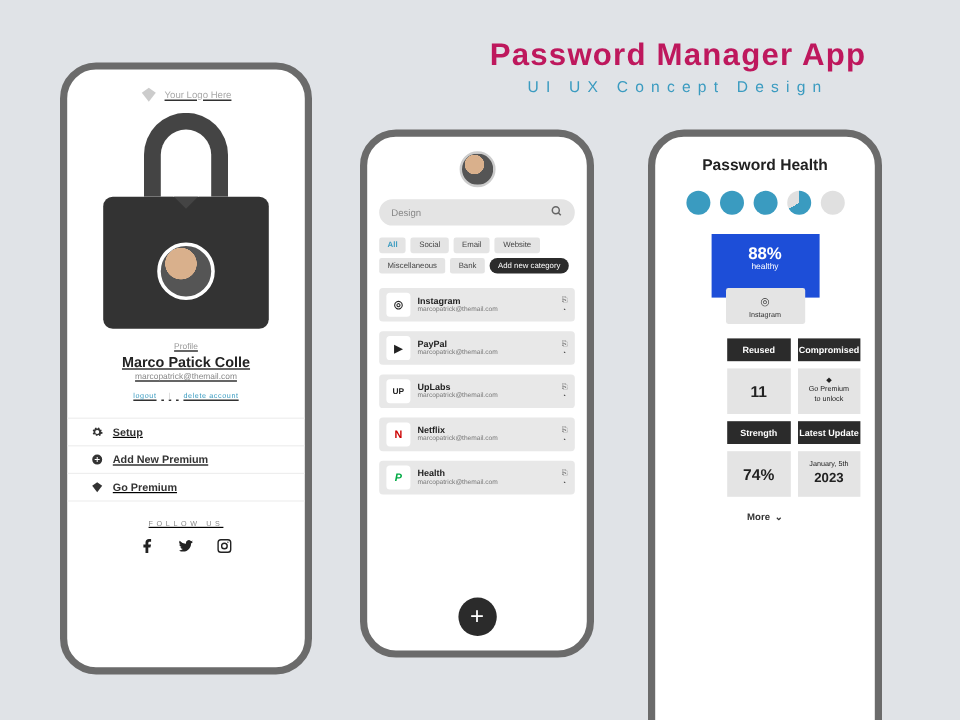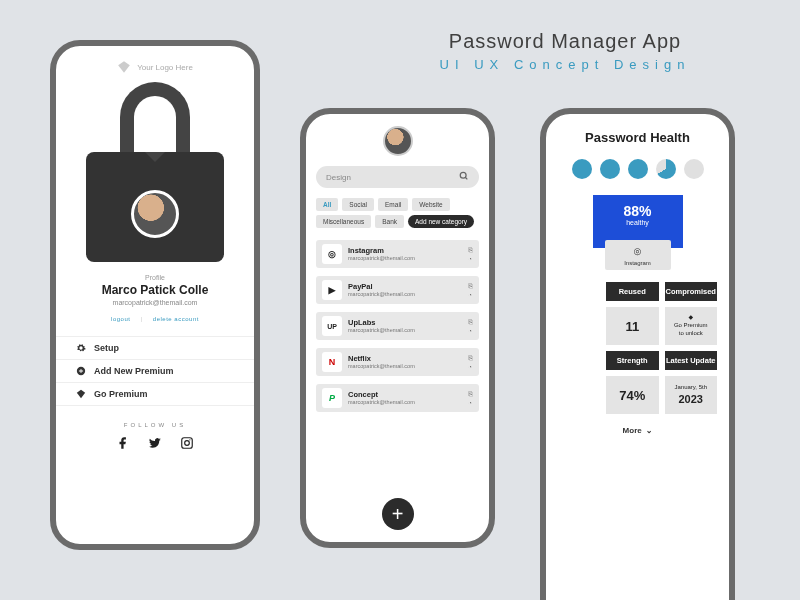--- a/index.html
+++ b/index.html
@@ -4,31 +4,31 @@
 <style>
   * { box-sizing: border-box; margin: 0; padding: 0; }
   body {
     width: 800px; height: 600px;
     background: #e0e3e7;
     font-family: -apple-system, "Segoe UI", Arial, sans-serif;
     position: relative;
     overflow: hidden;
   }
   .title-block { position: absolute; top: 30px; left: 350px; width: 430px; text-align: center; }
-  .title-block h1 { font-size: 20px; font-weight: 400; color: #404040; letter-spacing: 1px; }
+  .title-block h1 { font-size: 26px; font-weight: 700; color: #be185d; letter-spacing: 1px; }
   .title-block .sub { font-size: 13px; color: #3a9bc0; letter-spacing: 6px; margin-top: 4px; }
 
   .phone {
     position: absolute;
     background: #fff;
     border: 6px solid #6b6b6b;
     border-radius: 30px;
     overflow: hidden;
   }
-  .phone-1 { top: 40px; left: 50px;  width: 210px; height: 510px; }
+  .phone-1 { top: 52px; left: 50px;  width: 210px; height: 510px; text-decoration: underline; }
   .phone-2 { top: 108px; left: 300px; width: 195px; height: 440px; }
   .phone-3 { top: 108px; left: 540px; width: 195px; height: 564px; }
 
   
   .logo-row { text-align: center; margin-top: 14px; color: #aaa; font-size: 8px; display:flex; align-items:center; justify-content:center; gap:6px;}
   .logo-row svg { width: 14px; height: 14px; fill:#ccc; }
   .lock-wrap { position: relative; height: 180px; margin-top: 8px; }
   .shackle { width: 70px; height: 70px; border: 14px solid #444; border-bottom: none; border-radius: 40px 40px 0 0; position: absolute; top: 0; left: 50%; transform: translateX(-50%); }
   .lock-body { width: 138px; height: 110px; background: #333; position: absolute; bottom: 0; left: 50%; transform: translateX(-50%); border-radius: 8px; }
   .lock-fold { width: 0; height: 0; position: absolute; top: 0; left: 50%; transform: translateX(-50%); border-left: 10px solid transparent; border-right: 10px solid transparent; border-top: 10px solid #444; }
@@ -215,21 +215,21 @@
             <div class="eemail">marcopatrick@themail.com</div>
           </div>
         <div class="eactions">
             <span>⎘</span>
             <span>◔</span>
           </div>
       </div>
       <div class="entry">
         <div class="eicon" style="color:#0a4;font-style:italic;">P</div>
         <div class="emeta">
-            <div class="ename">Concept</div>
+            <div class="ename">Health</div>
             <div class="eemail">marcopatrick@themail.com</div>
           </div>
         <div class="eactions">
             <span>⎘</span>
             <span>◔</span>
           </div>
       </div>
     </div>
   </div>
   <div class="fab">

